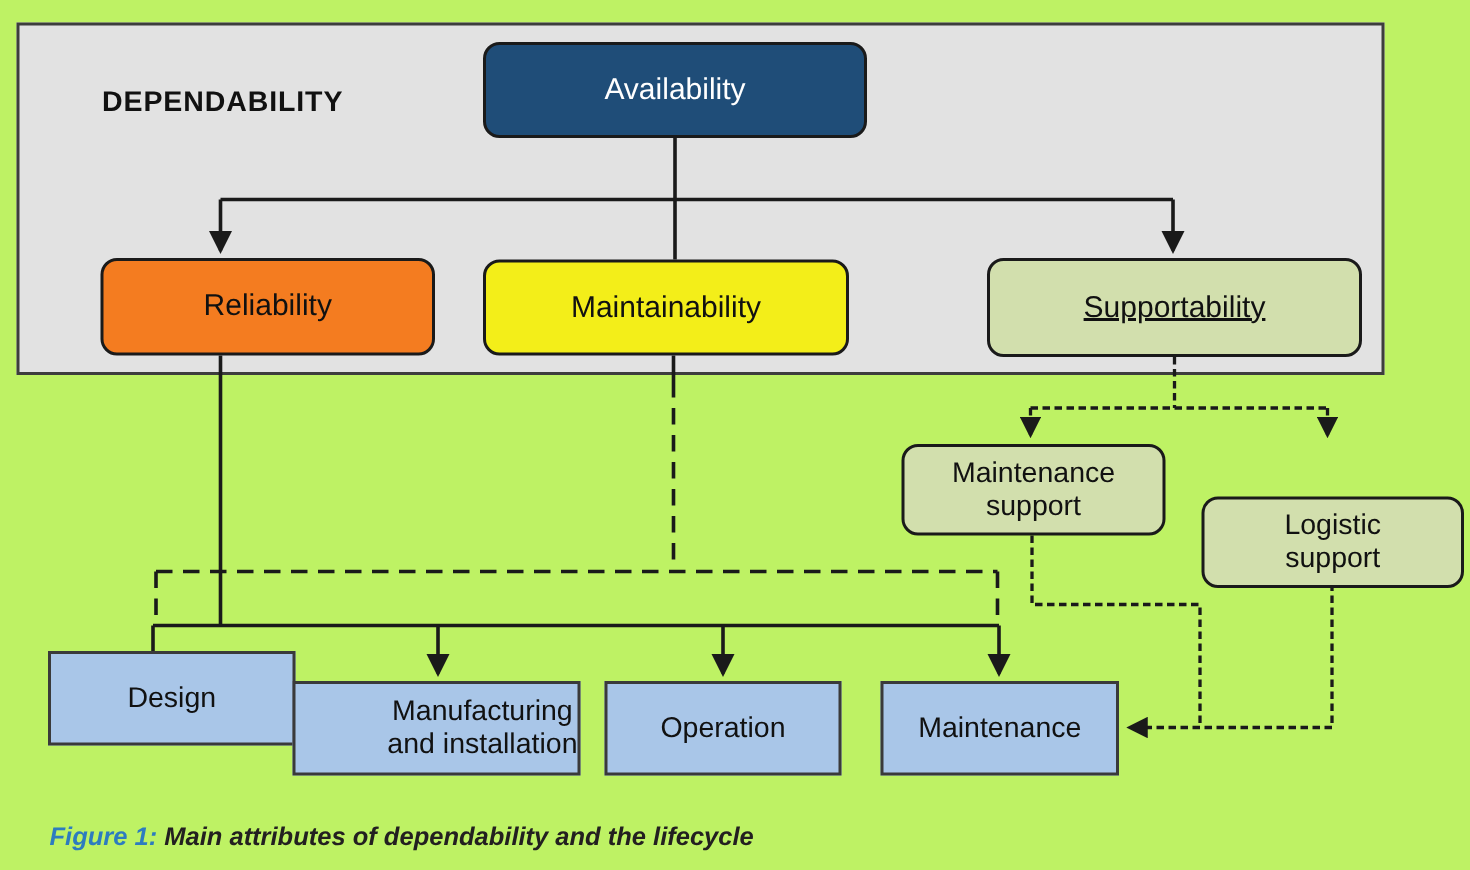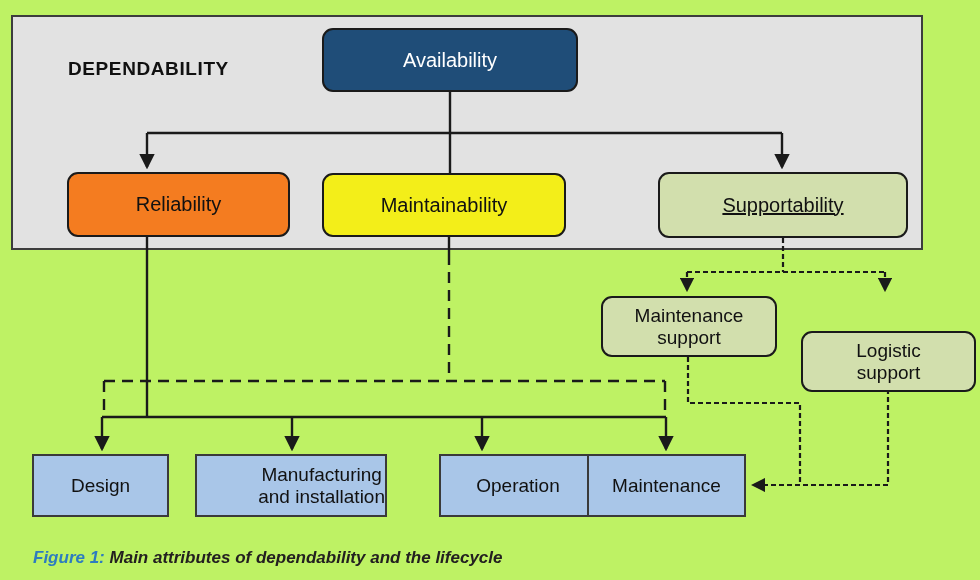--- a/index.html
+++ b/index.html
@@ -22,21 +22,21 @@
     line-height:1.15;z-index:3;
   }
   .rounded{border:2px solid #1a1a1a;border-radius:11px;}
   .rect{border:2px solid #3a3a3a;border-radius:0;font-size:19px;}
   #node-availability{left:322px;top:28px;width:256px;height:64px;color:#ffffff;text-align:right;}
   #node-reliability{left:35px;top:172px;width:223px;height:65px;margin-left:32px;}
   #node-maintainability{left:322px;top:173px;width:244px;height:64px;}
   #node-supportability{left:658px;top:172px;width:250px;height:66px;text-decoration:underline;}
   #node-maintenance-support{left:601px;top:296px;width:176px;height:61px;font-size:19px;}
   #node-logistic-support{left:801px;top:296px;width:175px;height:61px;font-size:19px;margin-top:35px;}
-  #node-design{left:32px;top:454px;width:137px;height:63px;}
+  #node-design{left:32px;top:434px;width:165px;height:63px;}
   #node-manufacturing{left:195px;top:454px;width:192px;height:63px;justify-content:flex-end;}
   #node-operation{left:403px;top:454px;width:158px;height:63px;}
   #node-maintenance{left:587px;top:454px;width:159px;height:63px;}
   #figure-caption{
     position:absolute;left:33px;top:548px;font-size:17px;font-style:italic;z-index:3;
   }
   #figure-caption .prefix{font-weight:bold;}
   #figure-caption .text{font-weight:600;color:#232020;}
 </style>
 </head>
@@ -121,21 +121,21 @@
     <span>Design</span>
   </div>
 
   <div class="node rect" id="node-manufacturing" style="background:#a9c6e8;">
     <span>
       <span>Manufacturing</span><br>
       <span>and installation</span>
     </span>
   </div>
 
-  <div class="node rect" id="node-operation" style="background:#a9c6e8;margin-left:36px;">
+  <div class="node rect" id="node-operation" style="background:#a9c6e8;">
     <span>Operation</span>
   </div>
 
   <div class="node rect" id="node-maintenance" style="background:#a9c6e8;">
     <span>Maintenance</span>
   </div>
 
   <div id="figure-caption">
     <span class="prefix" style="color:#2d7cbf;">Figure 1:</span><span class="text"> Main attributes of dependability and the lifecycle</span>
   </div>

